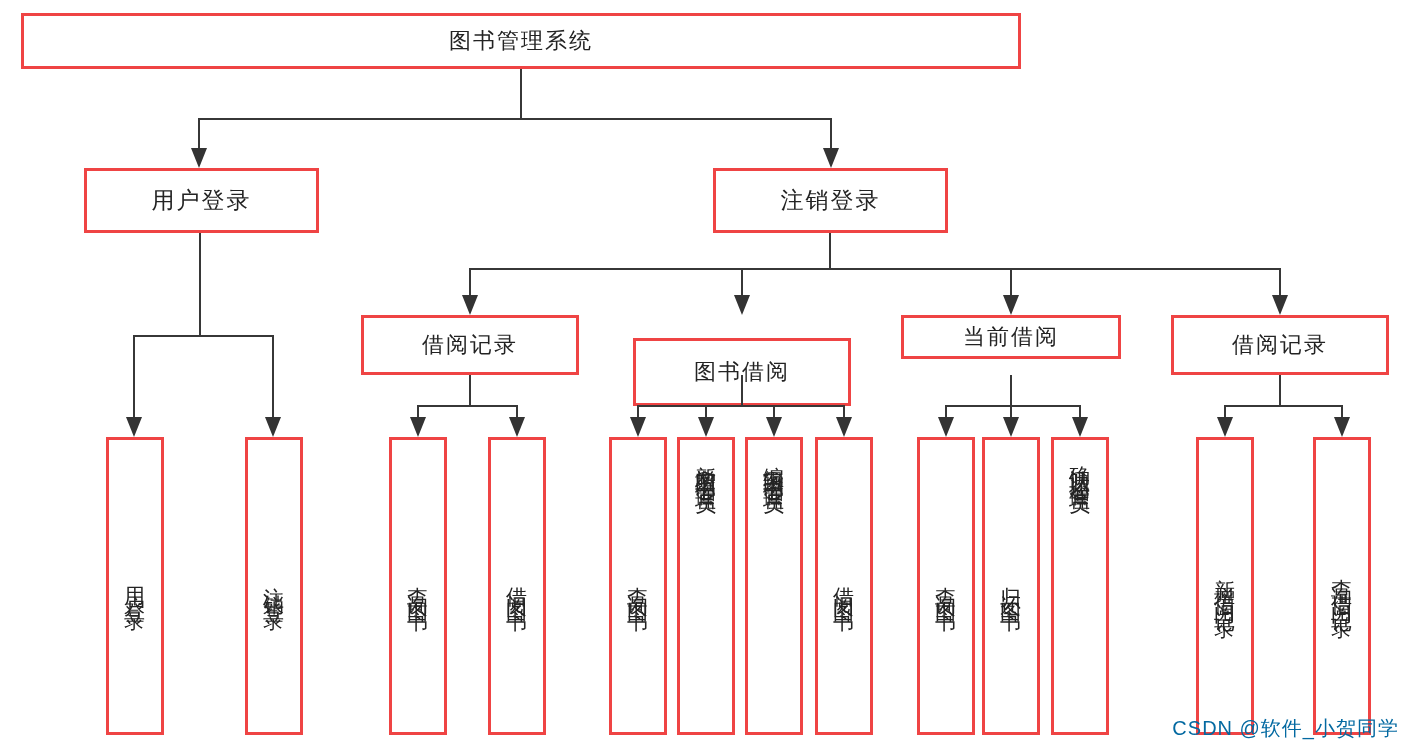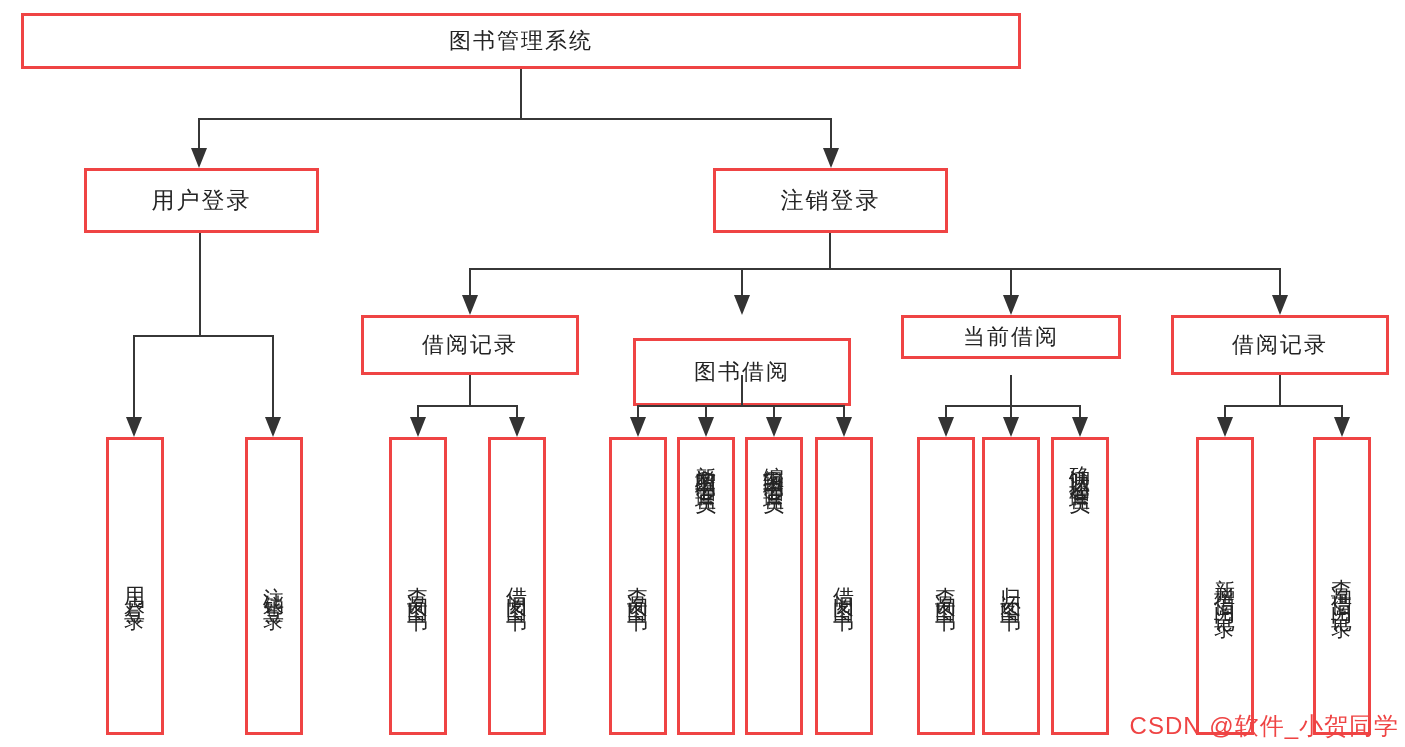--- a/index.html
+++ b/index.html
@@ -41,22 +41,22 @@
     position: absolute;
     width: 0; height: 0;
     border-left: 8px solid transparent;
     border-right: 8px solid transparent;
     border-top: 20px solid #333333;
   }
   .watermark {
     position: absolute;
     right: 6px;
     bottom: 5px;
-    font-size: 24px;
-    color: #ef4444;
+    font-size: 20px;
+    color: #0369a1;
     letter-spacing: 1px;
     z-index: 5;
     white-space: nowrap;
   }
 </style>
 </head>
 <body>
 
 <div class="canvas">
 

